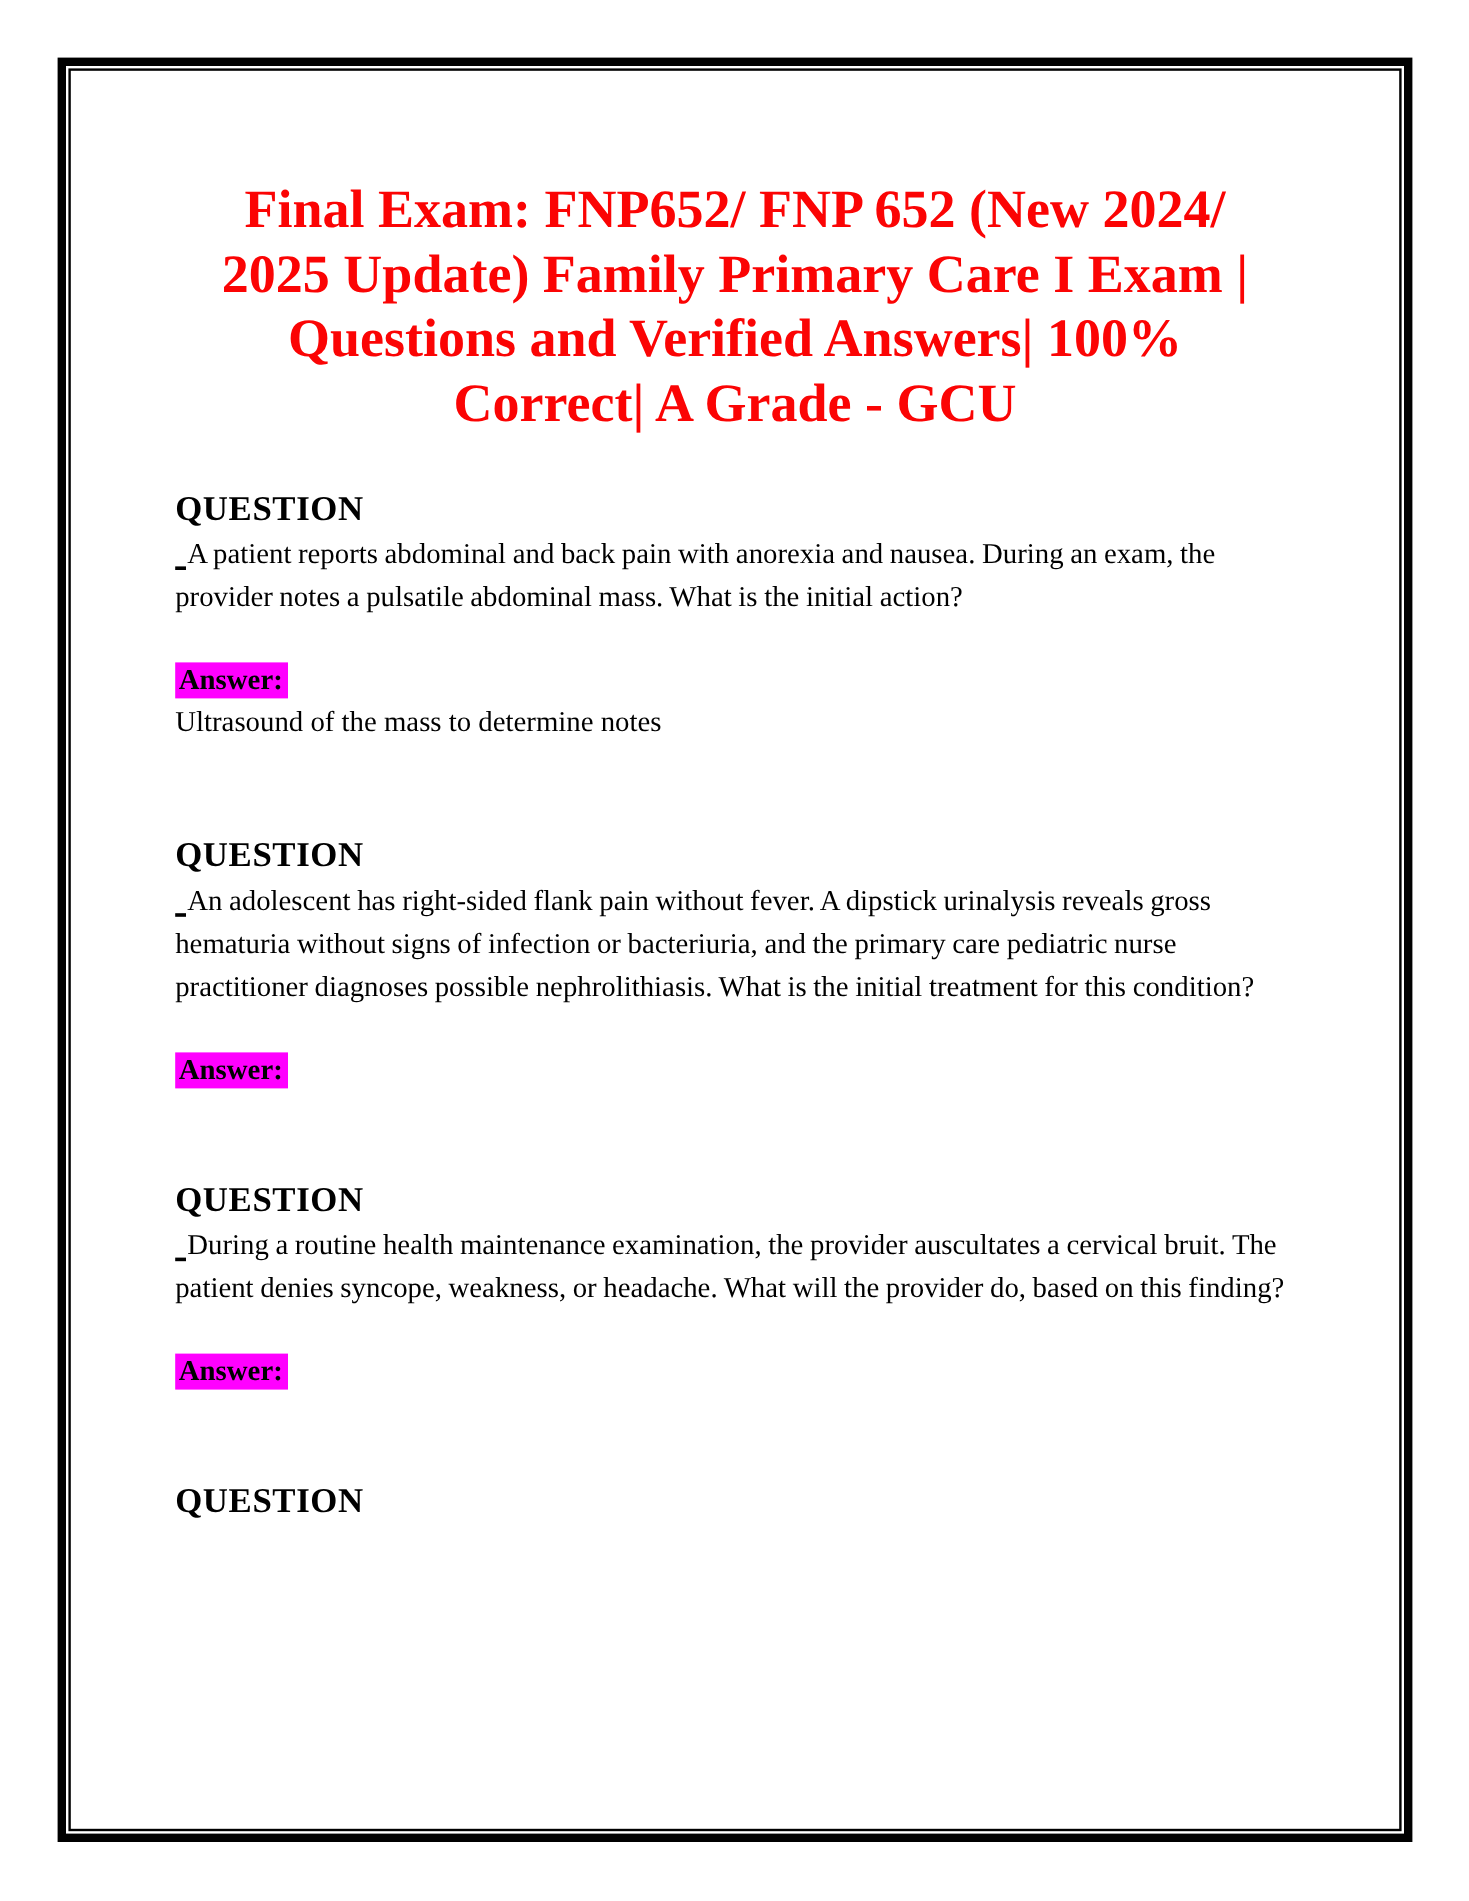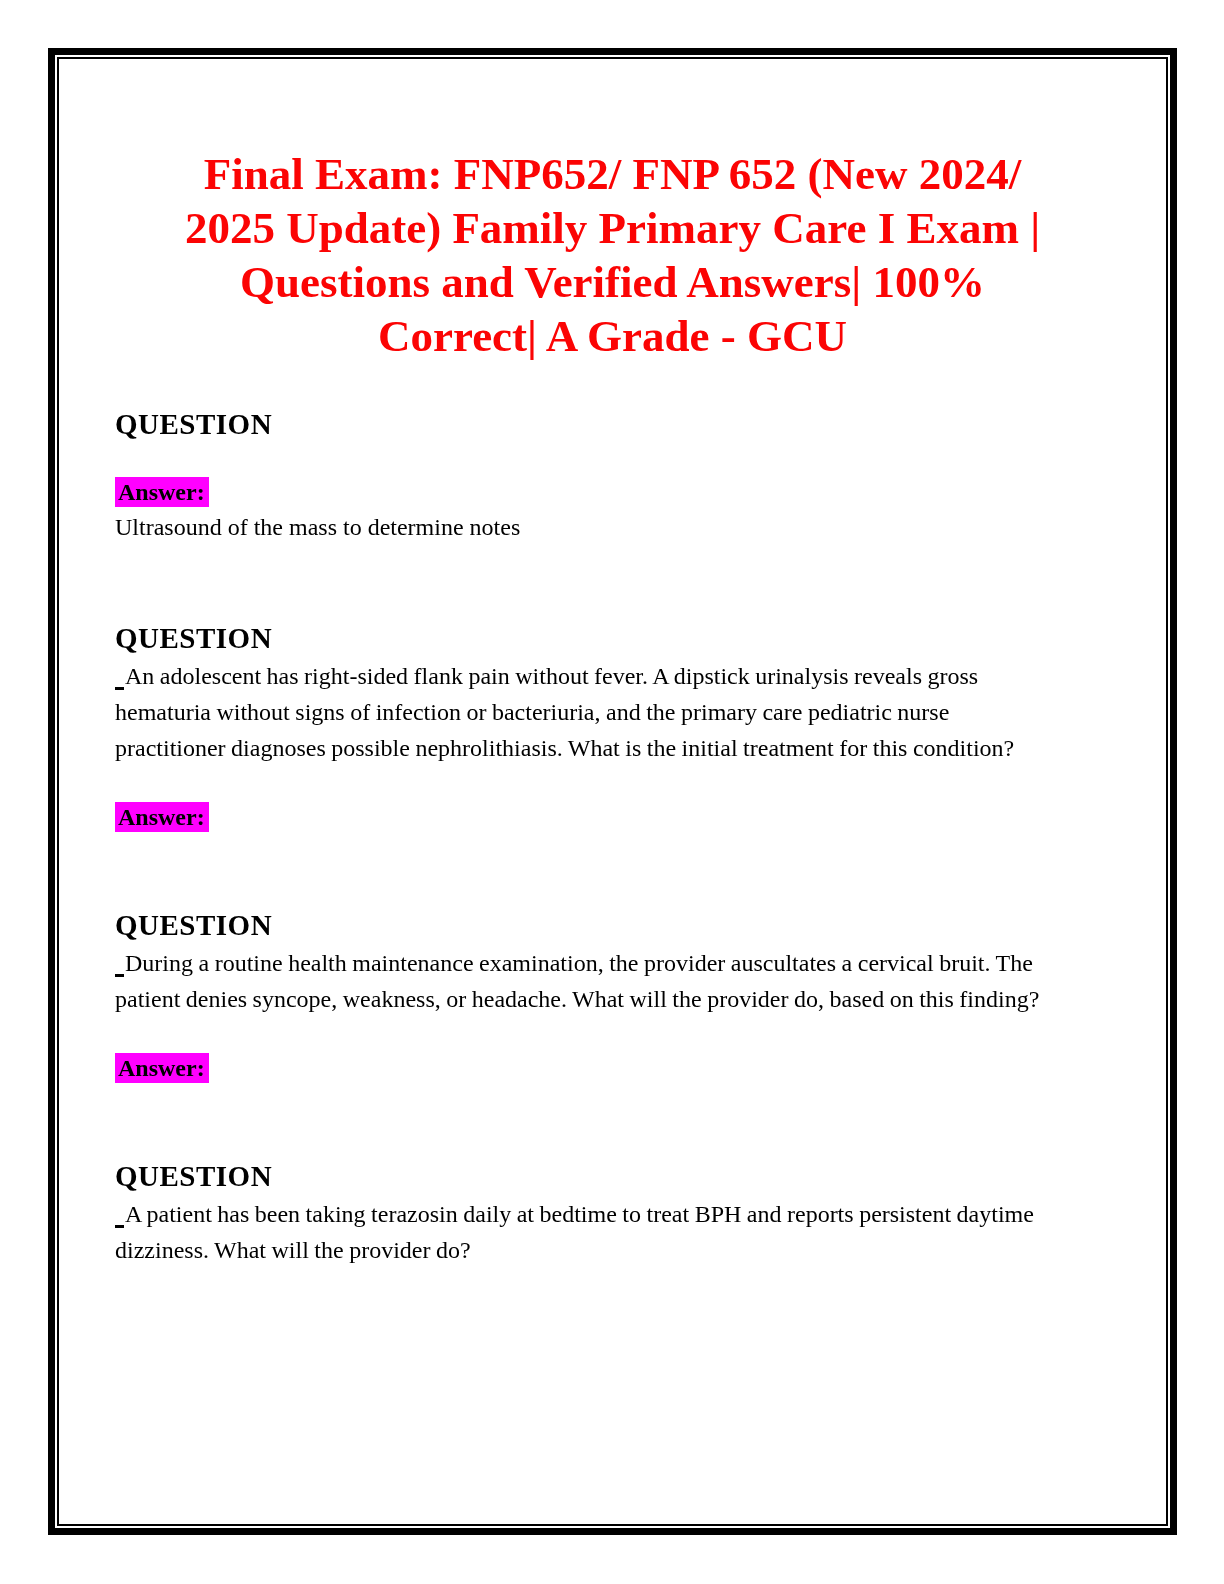--- a/index.html
+++ b/index.html
@@ -24,21 +24,21 @@
     border: 7px solid var(--ink);
     padding: 2px;
   }
   .frame-inner {
     width: 100%; height: 100%;
     border: 2px solid var(--ink);
     box-sizing: border-box;
     overflow: hidden;
   }
 
-  .page-content { padding: 0 56px; }
+  .page-content { padding: 0 87px; }
 
   .doc-title {
     margin-top: 88px;
     font-size: 45px;
     line-height: 54px;
     font-weight: bold;
     color: var(--red);
     text-align: center;
     white-space: pre-line;
   }
@@ -95,20 +95,22 @@
   <div class="frame-outer">
     <div class="frame-inner">
       <div class="page-content">
         <h1 class="doc-title">Final Exam: FNP652/ FNP 652 (New 2024/
 2025 Update) Family Primary Care I Exam |
 Questions and Verified Answers| 100%
 Correct| A Grade - GCU</h1>
         <div>
   <section class="qa-section">
     <h2 class="q-heading">QUESTION</h2>
+    <p class="q-text"><span class="lead-mark"></span><span>A patient reports abdominal and back pain with anorexia and nausea. During an exam, the
+provider notes a pulsatile abdominal mass. What is the initial action?</span></p>
     <div class="answer-block">
       <span class="answer-label">Answer:</span>
       <p class="answer-text">Ultrasound of the mass to determine notes</p>
     </div>
   </section>
 
   <section class="qa-section">
     <h2 class="q-heading">QUESTION</h2>
     <p class="q-text"><span class="lead-mark"></span><span>An adolescent has right-sided flank pain without fever. A dipstick urinalysis reveals gross
 hematuria without signs of infection or bacteriuria, and the primary care pediatric nurse
@@ -122,21 +124,19 @@
     <h2 class="q-heading">QUESTION</h2>
     <p class="q-text"><span class="lead-mark"></span><span>During a routine health maintenance examination, the provider auscultates a cervical bruit. The
 patient denies syncope, weakness, or headache. What will the provider do, based on this finding?</span></p>
     <div class="answer-block">
       <span class="answer-label">Answer:</span>
     </div>
   </section>
 
   <section class="qa-section">
     <h2 class="q-heading">QUESTION</h2>
-    <p class="q-text"><span class="lead-mark"></span><span>A patient has been taking terazosin daily at bedtime to treat BPH and reports persistent daytime
-dizziness. What will the provider do?</span></p>
 
   </section>
 </div>
       </div>
     </div>
   </div>
 </div>
 
 </body></html>

